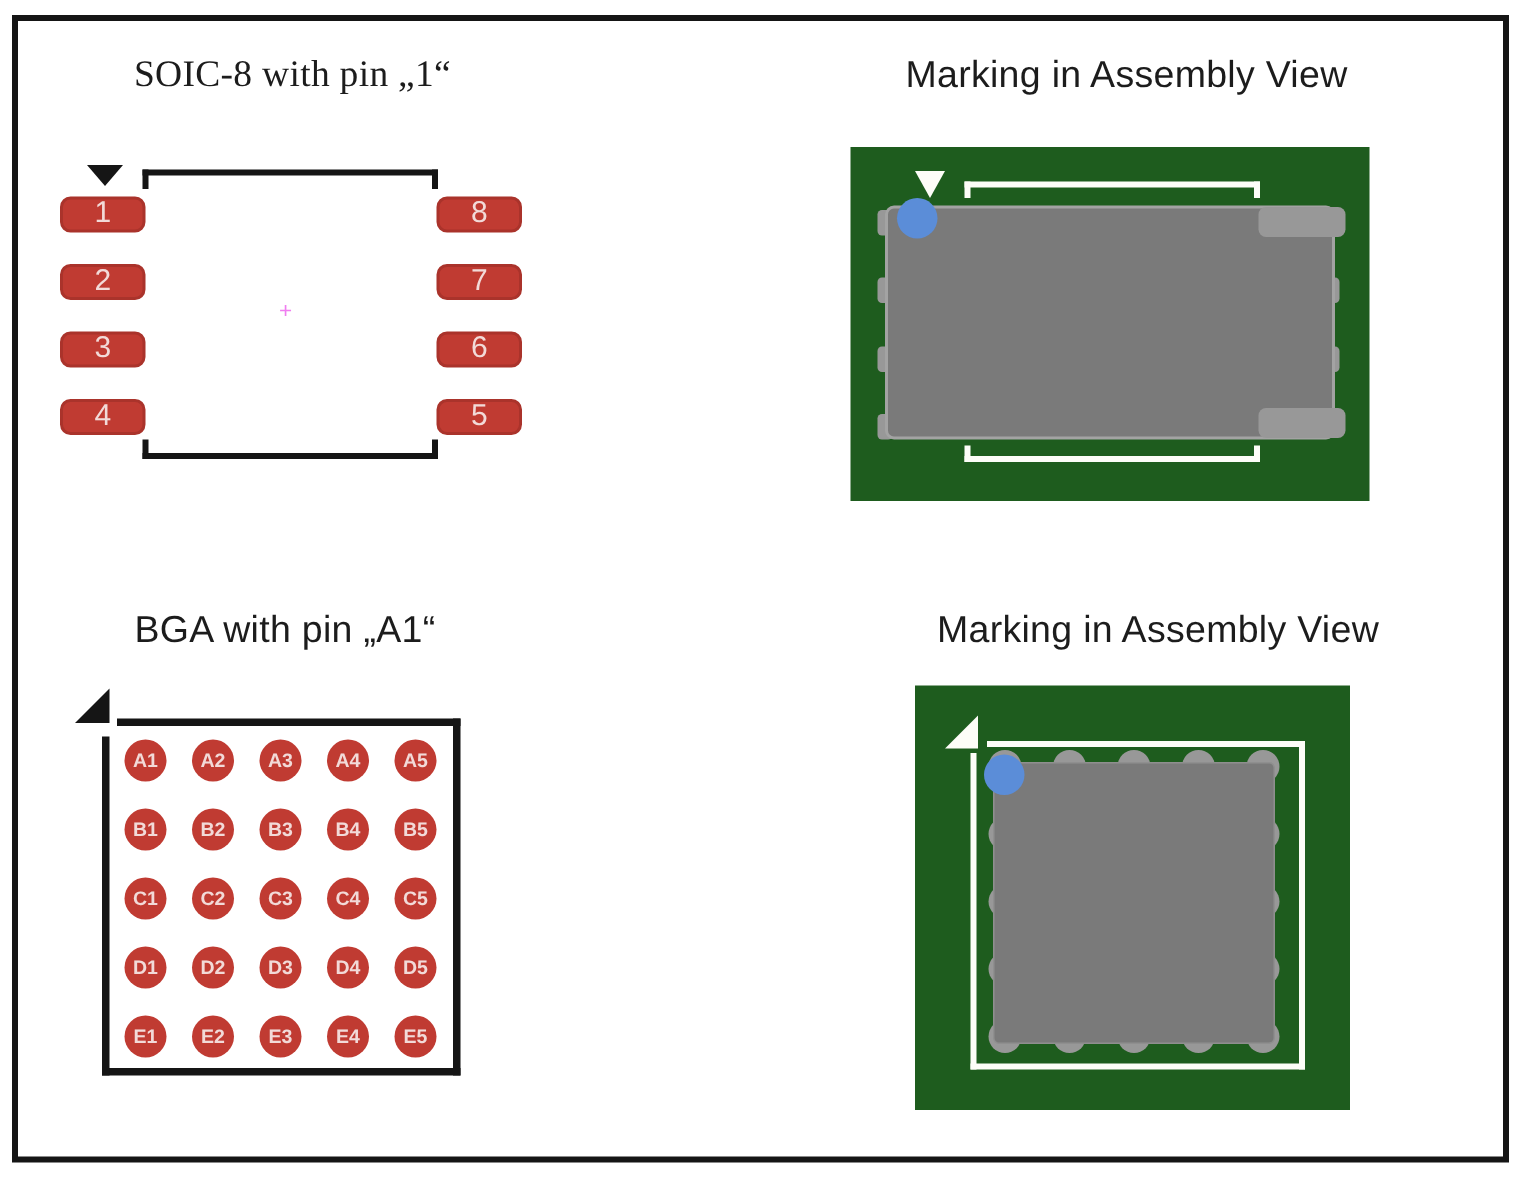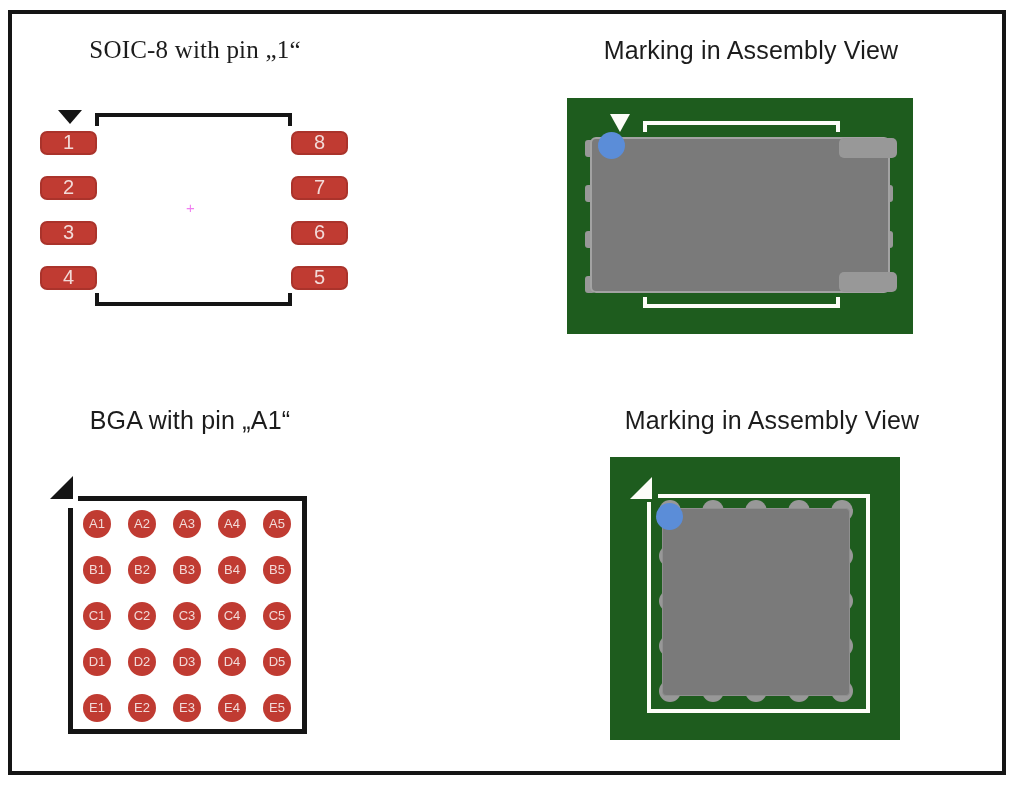--- a/index.html
+++ b/index.html
@@ -41,21 +41,21 @@
   .pad{position:absolute;background:var(--gray-pad);}
   .pad.bump{width:10px;height:17px;border-radius:3px;z-index:1;}
   .pad.bl{left:18px;} .pad.br{left:316px;}
   .pad.row1{top:42px;} .pad.row2{top:87px;} .pad.row3{top:133px;} .pad.row4{top:178px;}
   .pad.corner{width:58px;height:20px;border-radius:5px;z-index:3;}
   .pad.ctr{left:272px;top:40px;} .pad.cbr{left:272px;top:174px;}
   .dot{position:absolute;width:27px;height:27px;border-radius:50%;background:var(--blue);z-index:4;}
   .pcb1 .dot{left:31px;top:34px;}
 
   
-  .bga-diagram{left:40px;top:466px;width:300px;height:290px;}
+  .bga-diagram{left:40px;top:449px;width:300px;height:290px;font-weight:bold;}
   .tri-corner{width:0;height:0;border-left:23px solid transparent;border-bottom:23px solid var(--ink);}
   .bga-diagram .tri-corner{left:10px;top:10px;}
   .line{position:absolute;background:var(--ink);}
   .bga-diagram .line.t{left:38px;top:30px;width:229px;height:5px;}
   .bga-diagram .line.r{left:262px;top:30px;width:5px;height:238px;}
   .bga-diagram .line.b{left:28px;top:263px;width:239px;height:5px;}
   .bga-diagram .line.l{left:28px;top:42px;width:5px;height:226px;}
   .bga-grid{left:43px;top:44px;display:grid;grid-template-columns:repeat(5,28px);
     grid-auto-rows:28px;column-gap:17px;row-gap:18px;}
   .ball{width:28px;height:28px;border-radius:50%;background:var(--red);color:var(--red-text);

